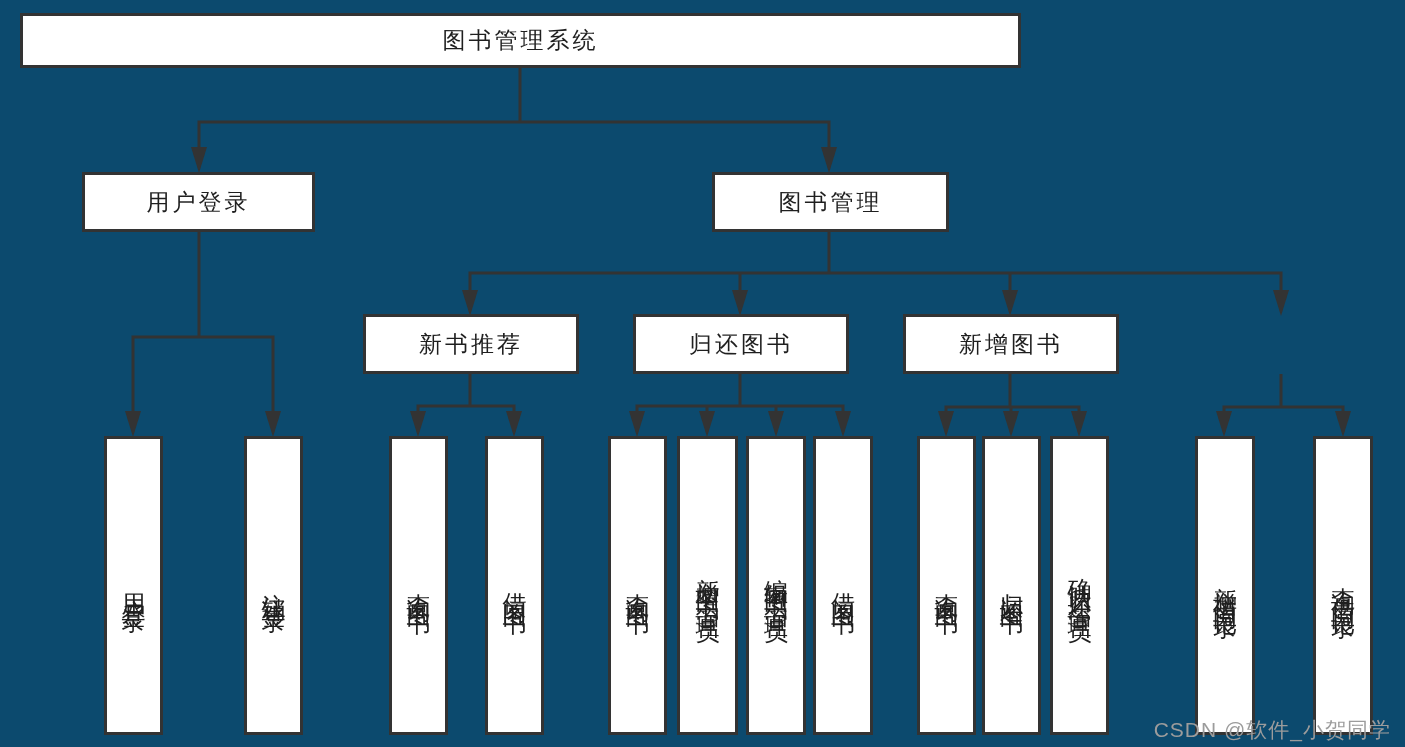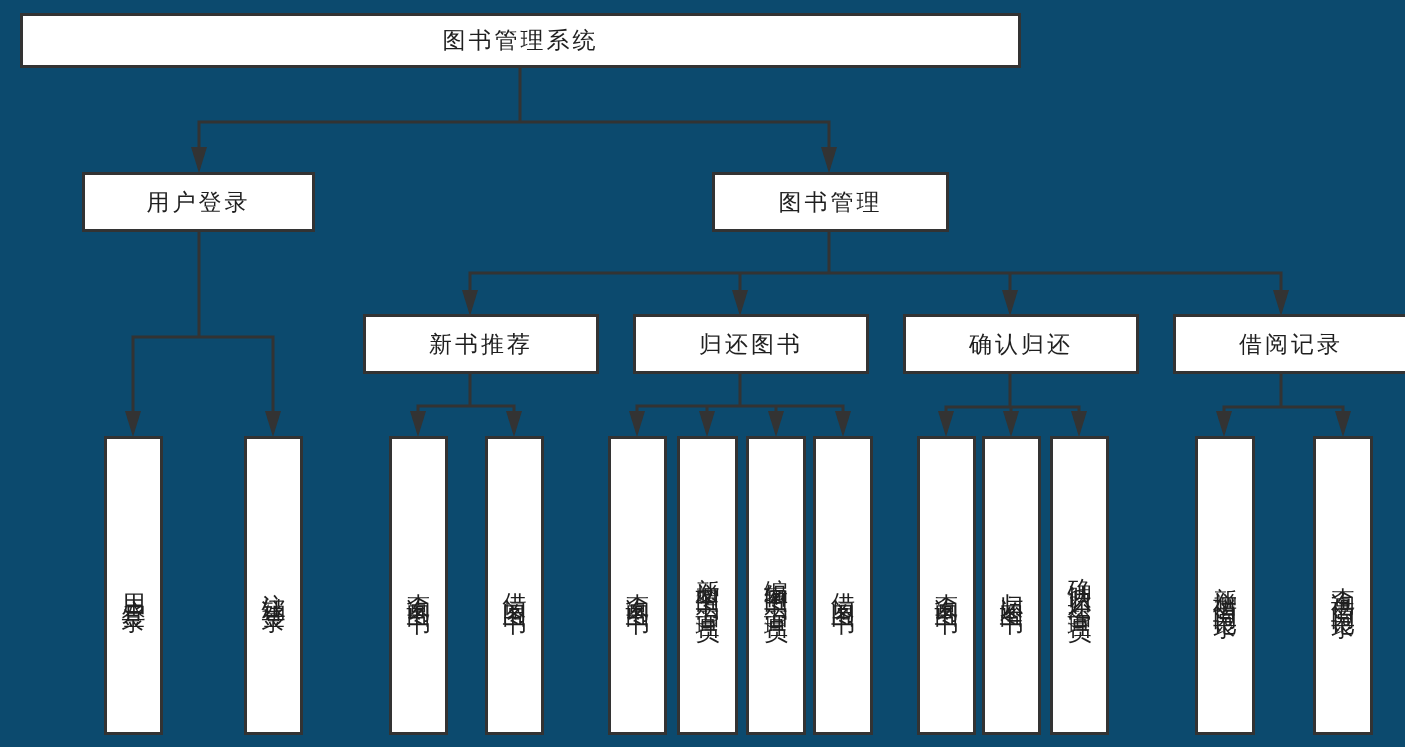--- a/index.html
+++ b/index.html
@@ -39,21 +39,21 @@
   .leaf span {
     writing-mode: vertical-rl;
     text-orientation: mixed;
     font-size: 24px;
     letter-spacing: 6px;
     line-height: 1;
   }
   .root-box   { left: 20px;  top: 13px;  width: 1001px; height: 55px; }
   .n-login    { left: 82px;  top: 172px; width: 233px;  height: 60px; }
   .n-bookmgmt { left: 712px; top: 172px; width: 237px;  height: 60px; }
-  .lvl3       { top: 314px; height: 60px; width: 236px; }
+  .lvl3       { top: 314px; height: 60px; width: 216px; }
   .n-newbook  { left: 363px;  }
   .n-borrow   { left: 633px;  }
   .n-current  { left: 903px;  }
   .n-records  { left: 1173px; }
   .leaf       { top: 436px; height: 299px; width: 59px; }
   .lf1  { left: 104px; }
   .lf2  { left: 244px; }
   .lf3  { left: 389px; }
   .lf4  { left: 485px; }
   .lf5  { left: 608px; }
@@ -131,24 +131,21 @@
     <span>图书管理</span>
   </div>
 
   <div class="node lvl3 n-newbook">
     <span>新书推荐</span>
   </div>
   <div class="node lvl3 n-borrow">
     <span>归还图书</span>
   </div>
   <div class="node lvl3 n-current">
-    <span>确认归还</span>
-  </div>
-  <div class="node lvl3 n-records">
-    <span>借阅记录</span>
+    <span>新增图书</span>
   </div>
 
   <div class="leaf lf1">
     <span>用户登录</span>
   </div>
   <div class="leaf lf2">
     <span>注销登录</span>
   </div>
 
   <div class="leaf lf3">
@@ -181,14 +178,15 @@
     <span>确认归还（管理员）</span>
   </div>
 
   <div class="leaf lf12">
     <span>新增借阅记录</span>
   </div>
   <div class="leaf lf13">
     <span>查询借阅记录</span>
   </div>
 
+  <div class="watermark">CSDN @软件_小贺同学</div>
 
 </div>
 
 </body></html>

